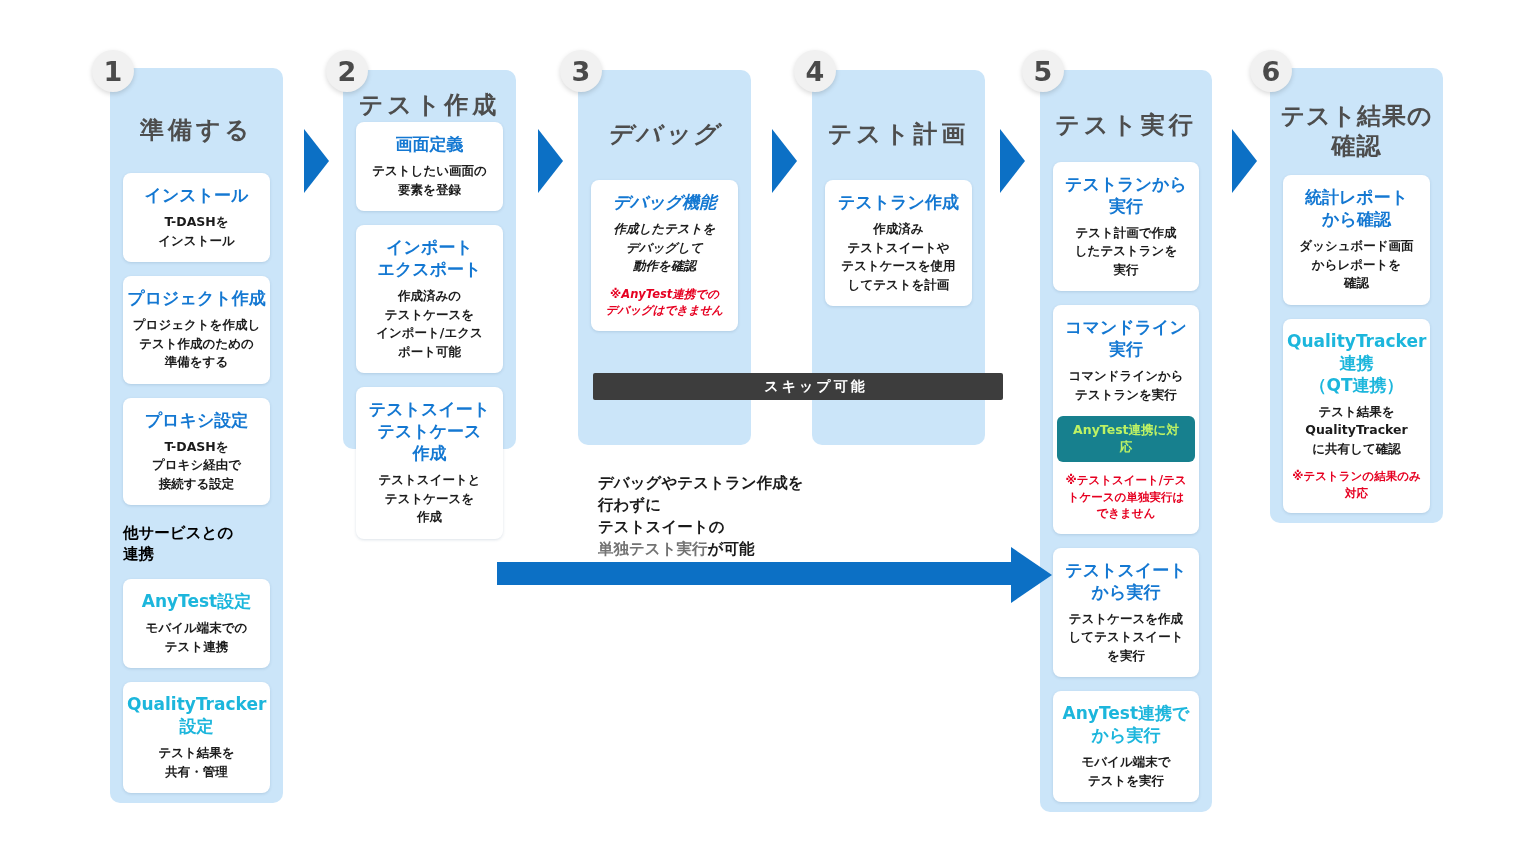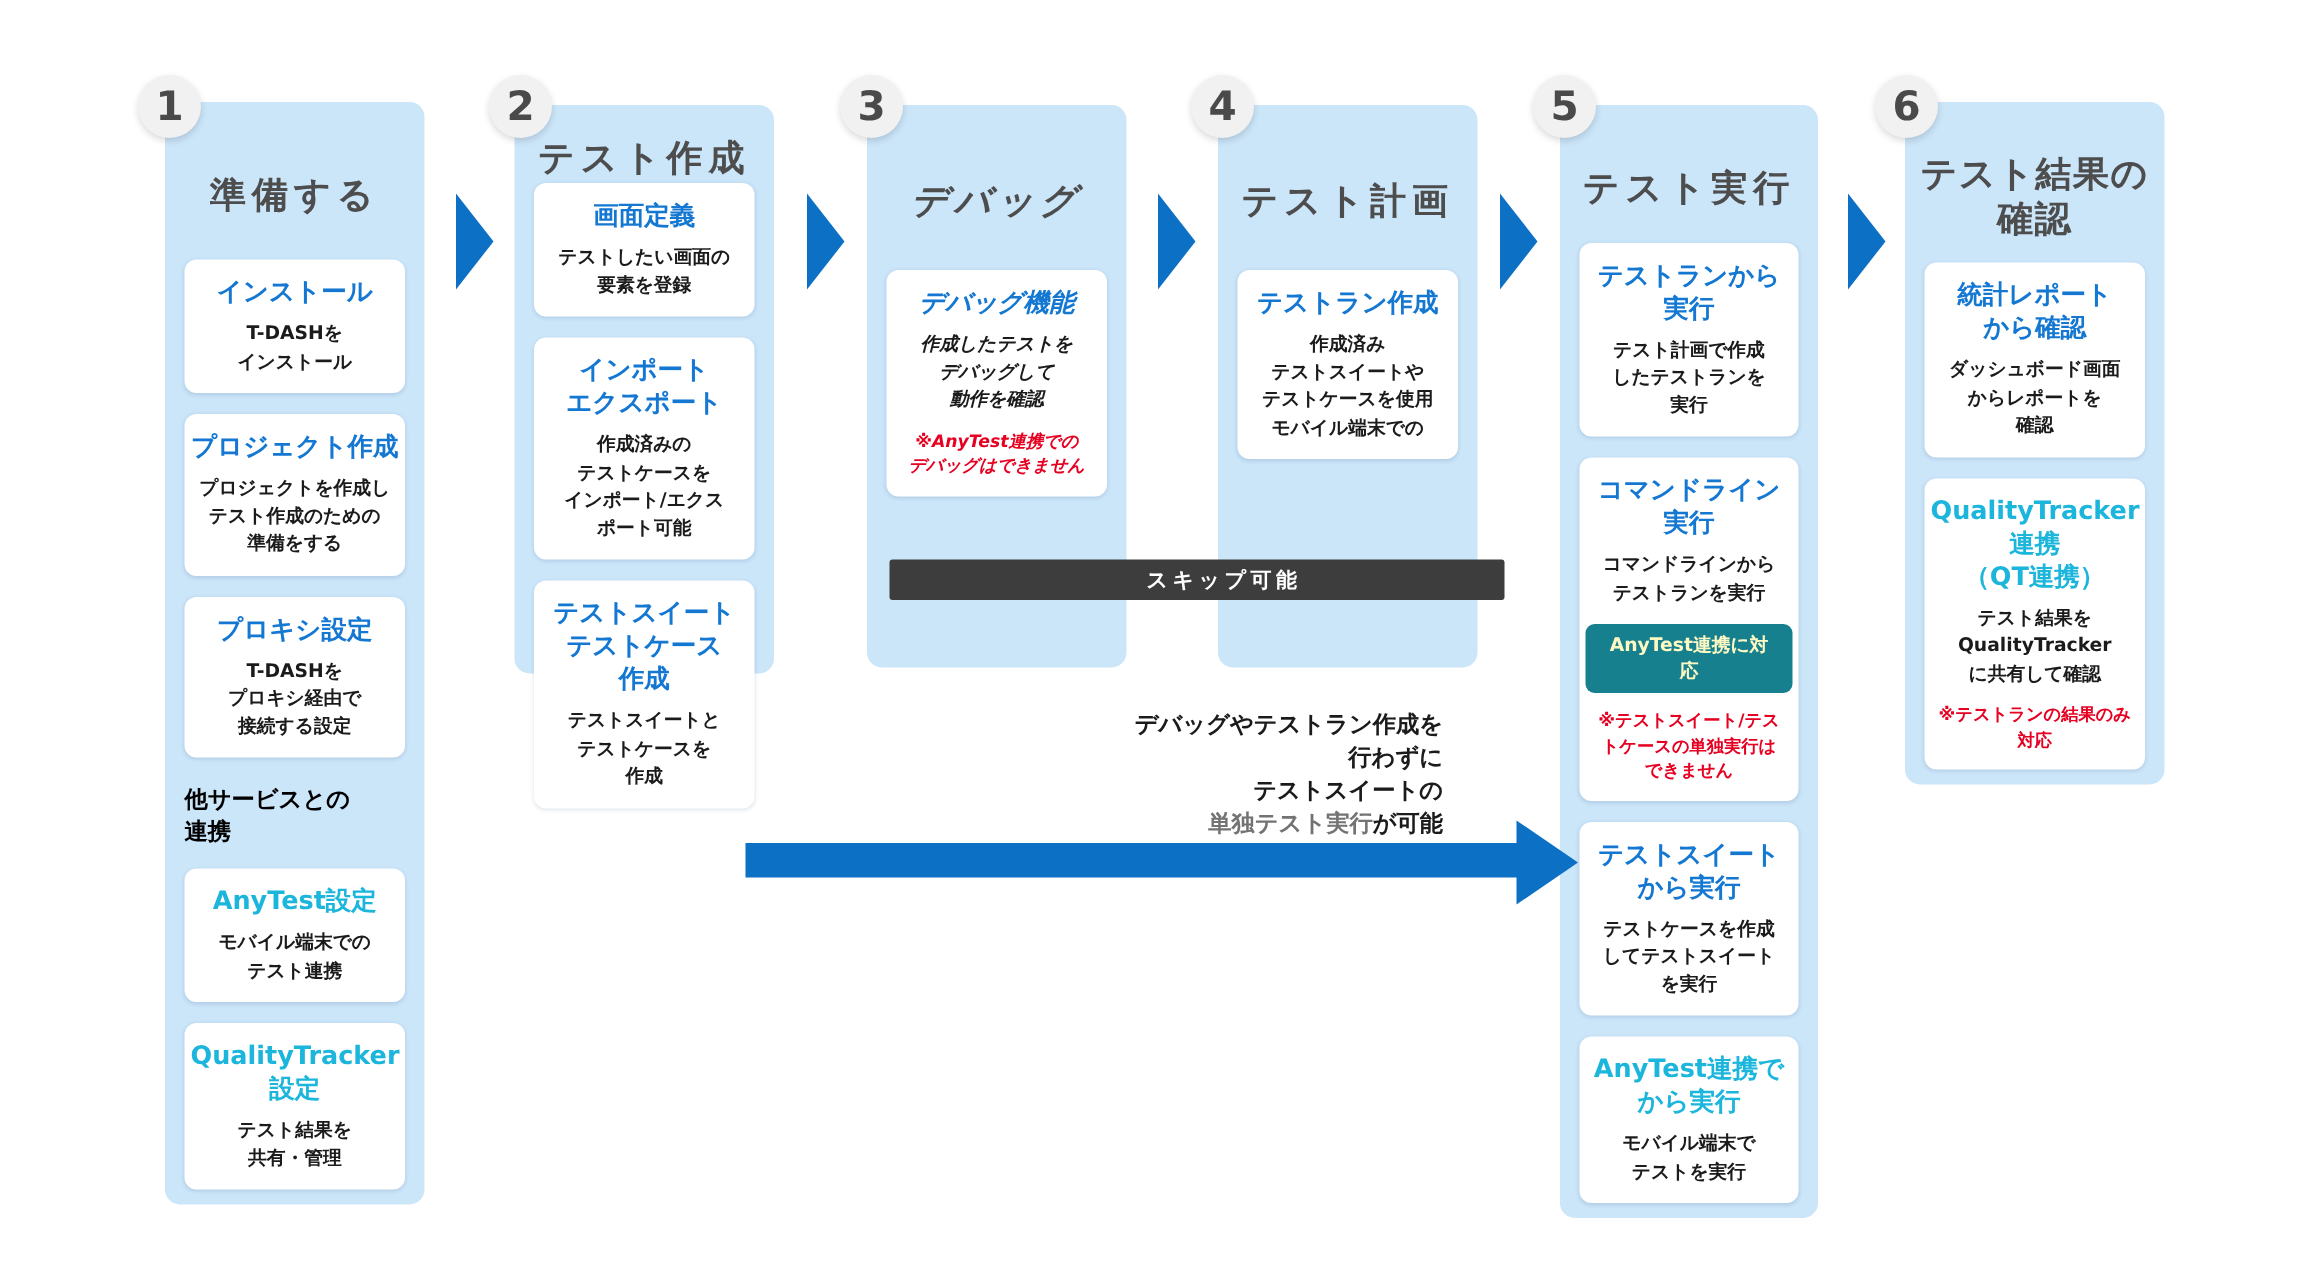--- a/index.html
+++ b/index.html
@@ -44,21 +44,21 @@
   .card-body{
     margin-top:7px;font-size:12.5px;font-weight:bold;color:#1b1b1b;
     text-align:center;white-space:pre-line;line-height:18.5px;
   }
   .card-note{
     margin-top:10px;font-size:11.5px;font-weight:bold;color:#e60021;
     text-align:center;white-space:pre-line;line-height:16.5px;
   }
   .badge-wrap{text-align:center;margin-top:12px;}
   .badge-teal{
-    display:inline-block;background:#17808e;color:#fef9c3;
+    display:inline-block;background:#17808e;color:#bef264;
     font-size:12.5px;font-weight:bold;padding:6px 11px;border-radius:6px;
   }
   .section-label{
     font-size:15.5px;font-weight:bold;color:#000000;
     white-space:pre-line;line-height:21px;padding:4px 0 0;
   }
 
   
   .num-badge{
     position:absolute;width:42px;height:42px;border-radius:50%;
@@ -81,21 +81,21 @@
   .skip-bar{
     position:absolute;left:593px;top:373px;width:374px;height:27px;
     background:#3d3d3d;color:#ffffff;border-radius:2px;
     display:flex;align-items:center;justify-content:center;
     font-size:14px;font-weight:bold;letter-spacing:3px;z-index:4;padding-left:36px;
   }
 
   
   .bypass-note{
     position:absolute;left:598px;top:472px;width:364px;z-index:2;
-    text-align:right;font-size:15.5px;font-weight:bold;color:#1b1b1b;
+    text-align:left;font-size:15.5px;font-weight:bold;color:#1b1b1b;
     line-height:22px;white-space:pre-line;
   }
   .bypass-link{color:#737373;text-underline-offset:3px;cursor:pointer;}
 
   
   .long-arrow-shaft{
     position:absolute;left:497px;top:562px;width:515px;height:23px;
     background:#0c70c5;z-index:5;
   }
   .long-arrow-head{
@@ -194,21 +194,21 @@
   </div>
 
   <div class="panel p4">
     <div class="panel-title">テスト計画</div>
     <div class="cards">
       <div class="card">
         <div class="card-title">テストラン作成</div>
         <div class="card-body">作成済み
 テストスイートや
 テストケースを使用
-モバイル端末での</div>
+してテストを計画</div>
       </div>
     </div>
   </div>
 
   <div class="panel p5">
     <div class="panel-title">テスト実行</div>
     <div class="cards">
       <div class="card">
         <div class="card-title">テストランから
 実行</div>

